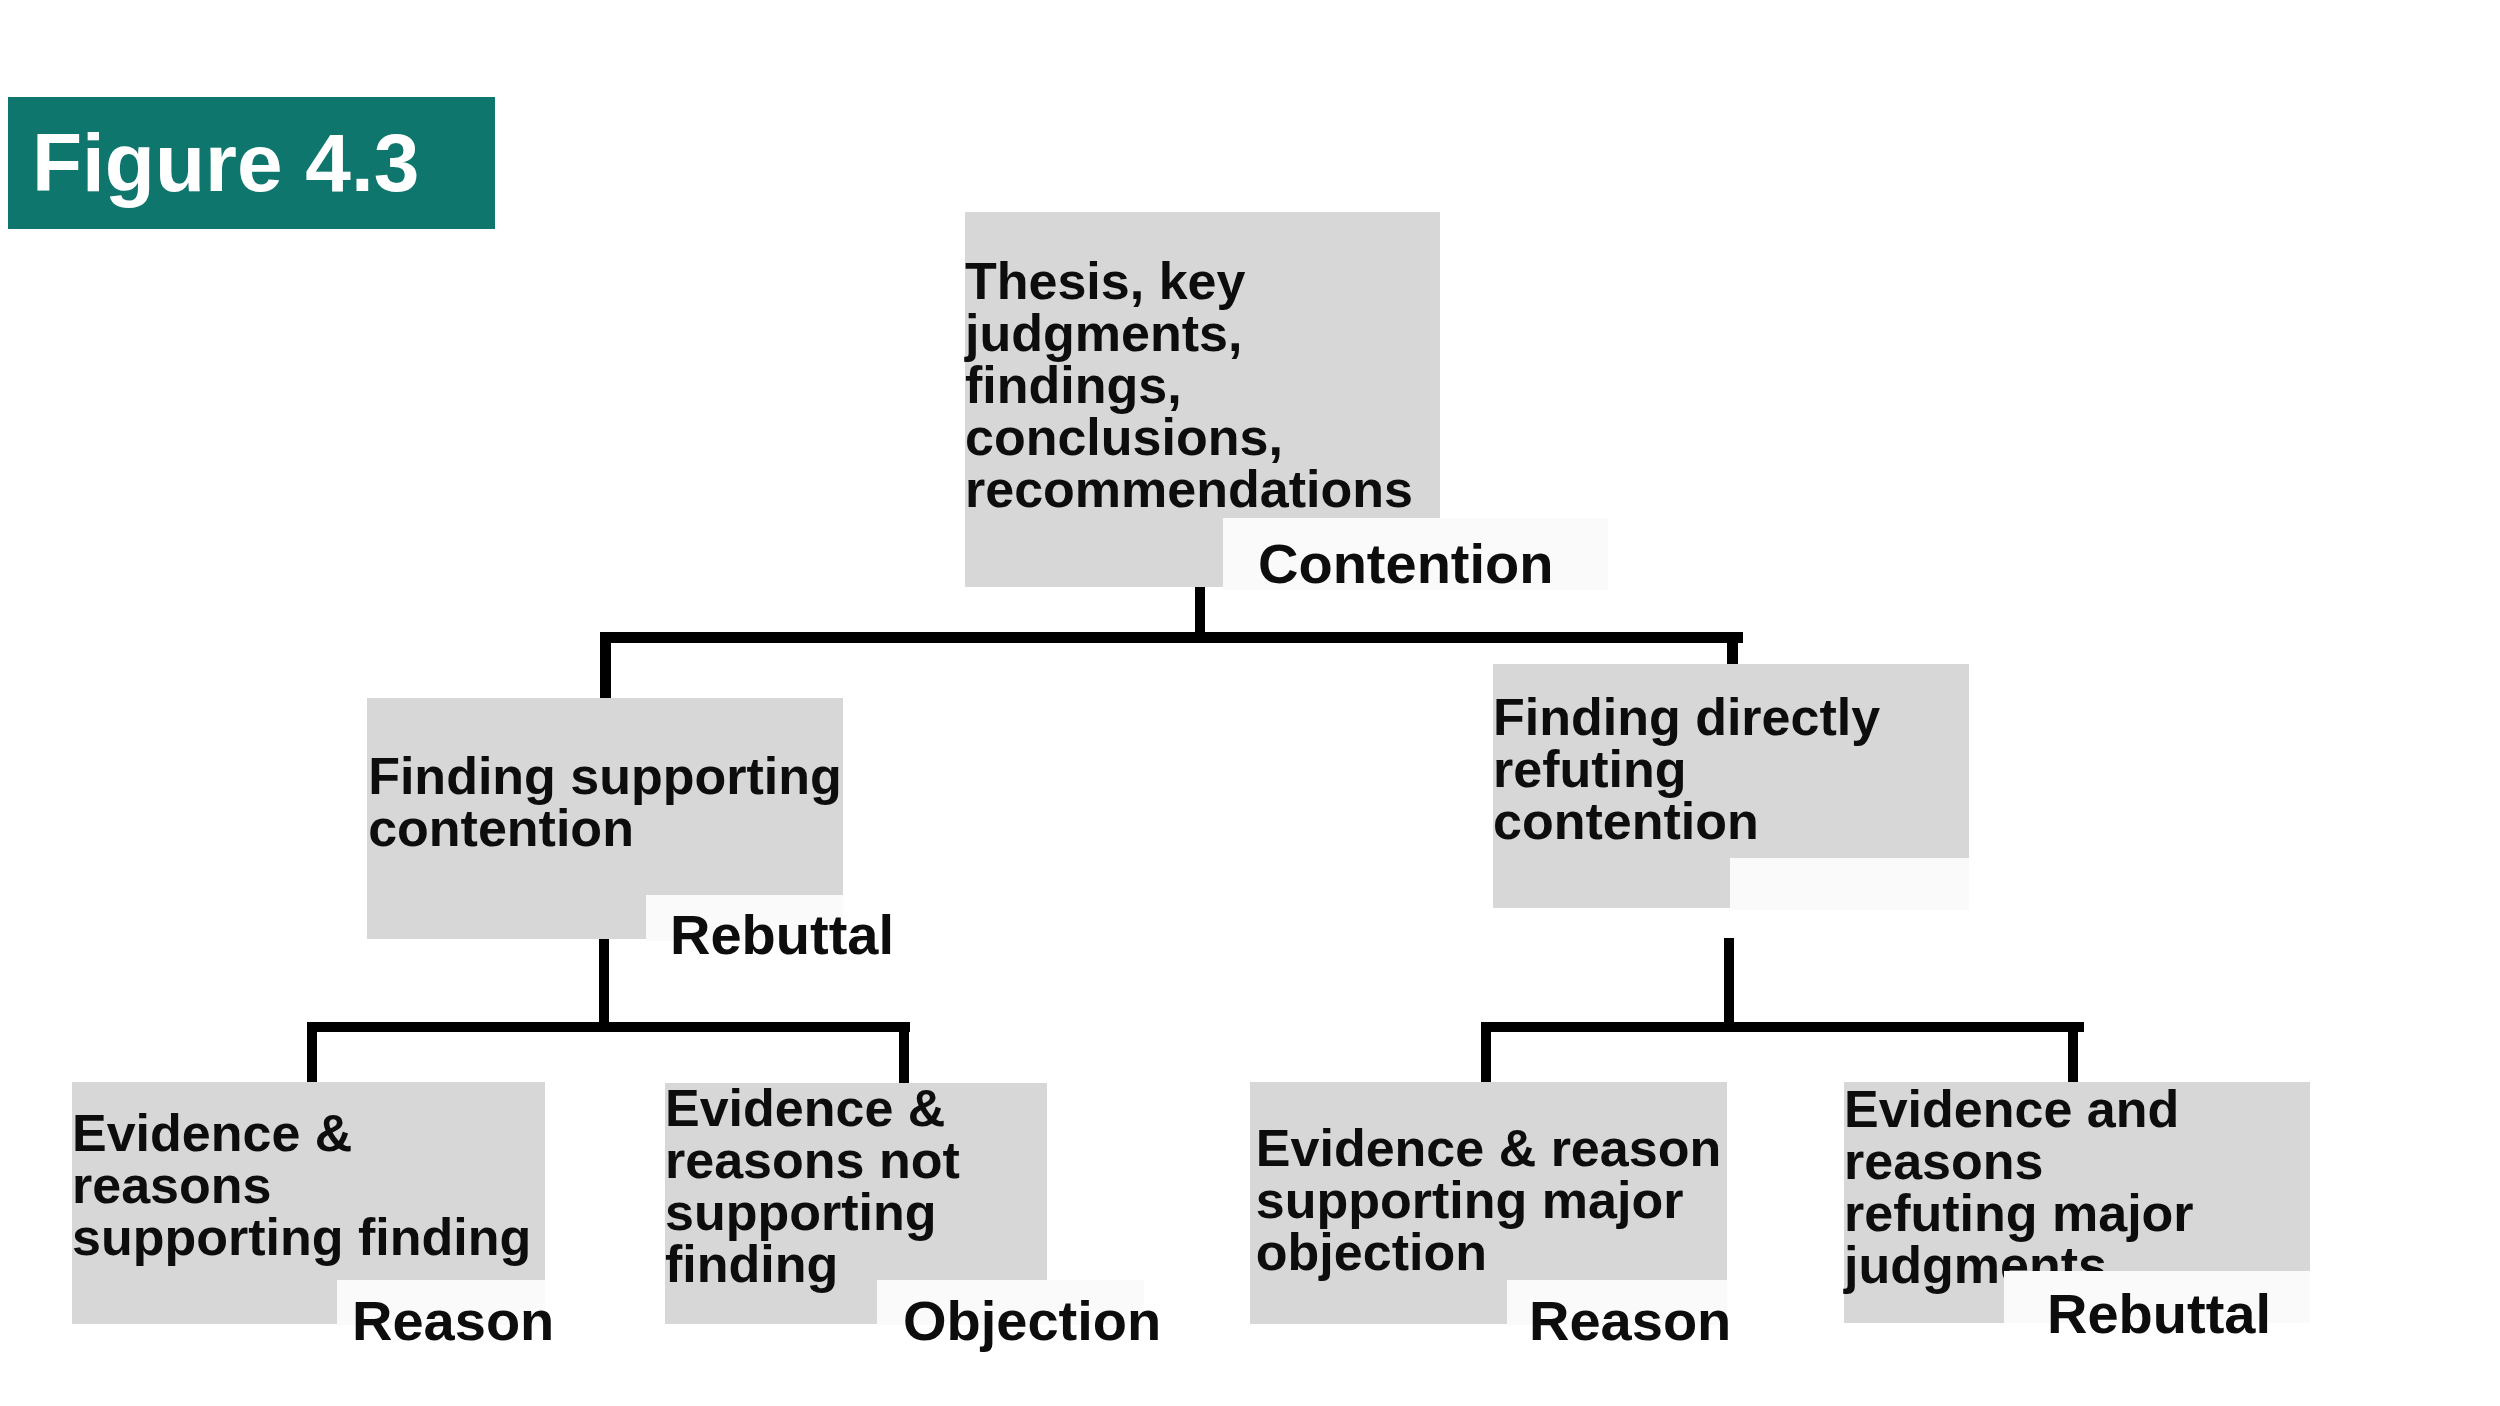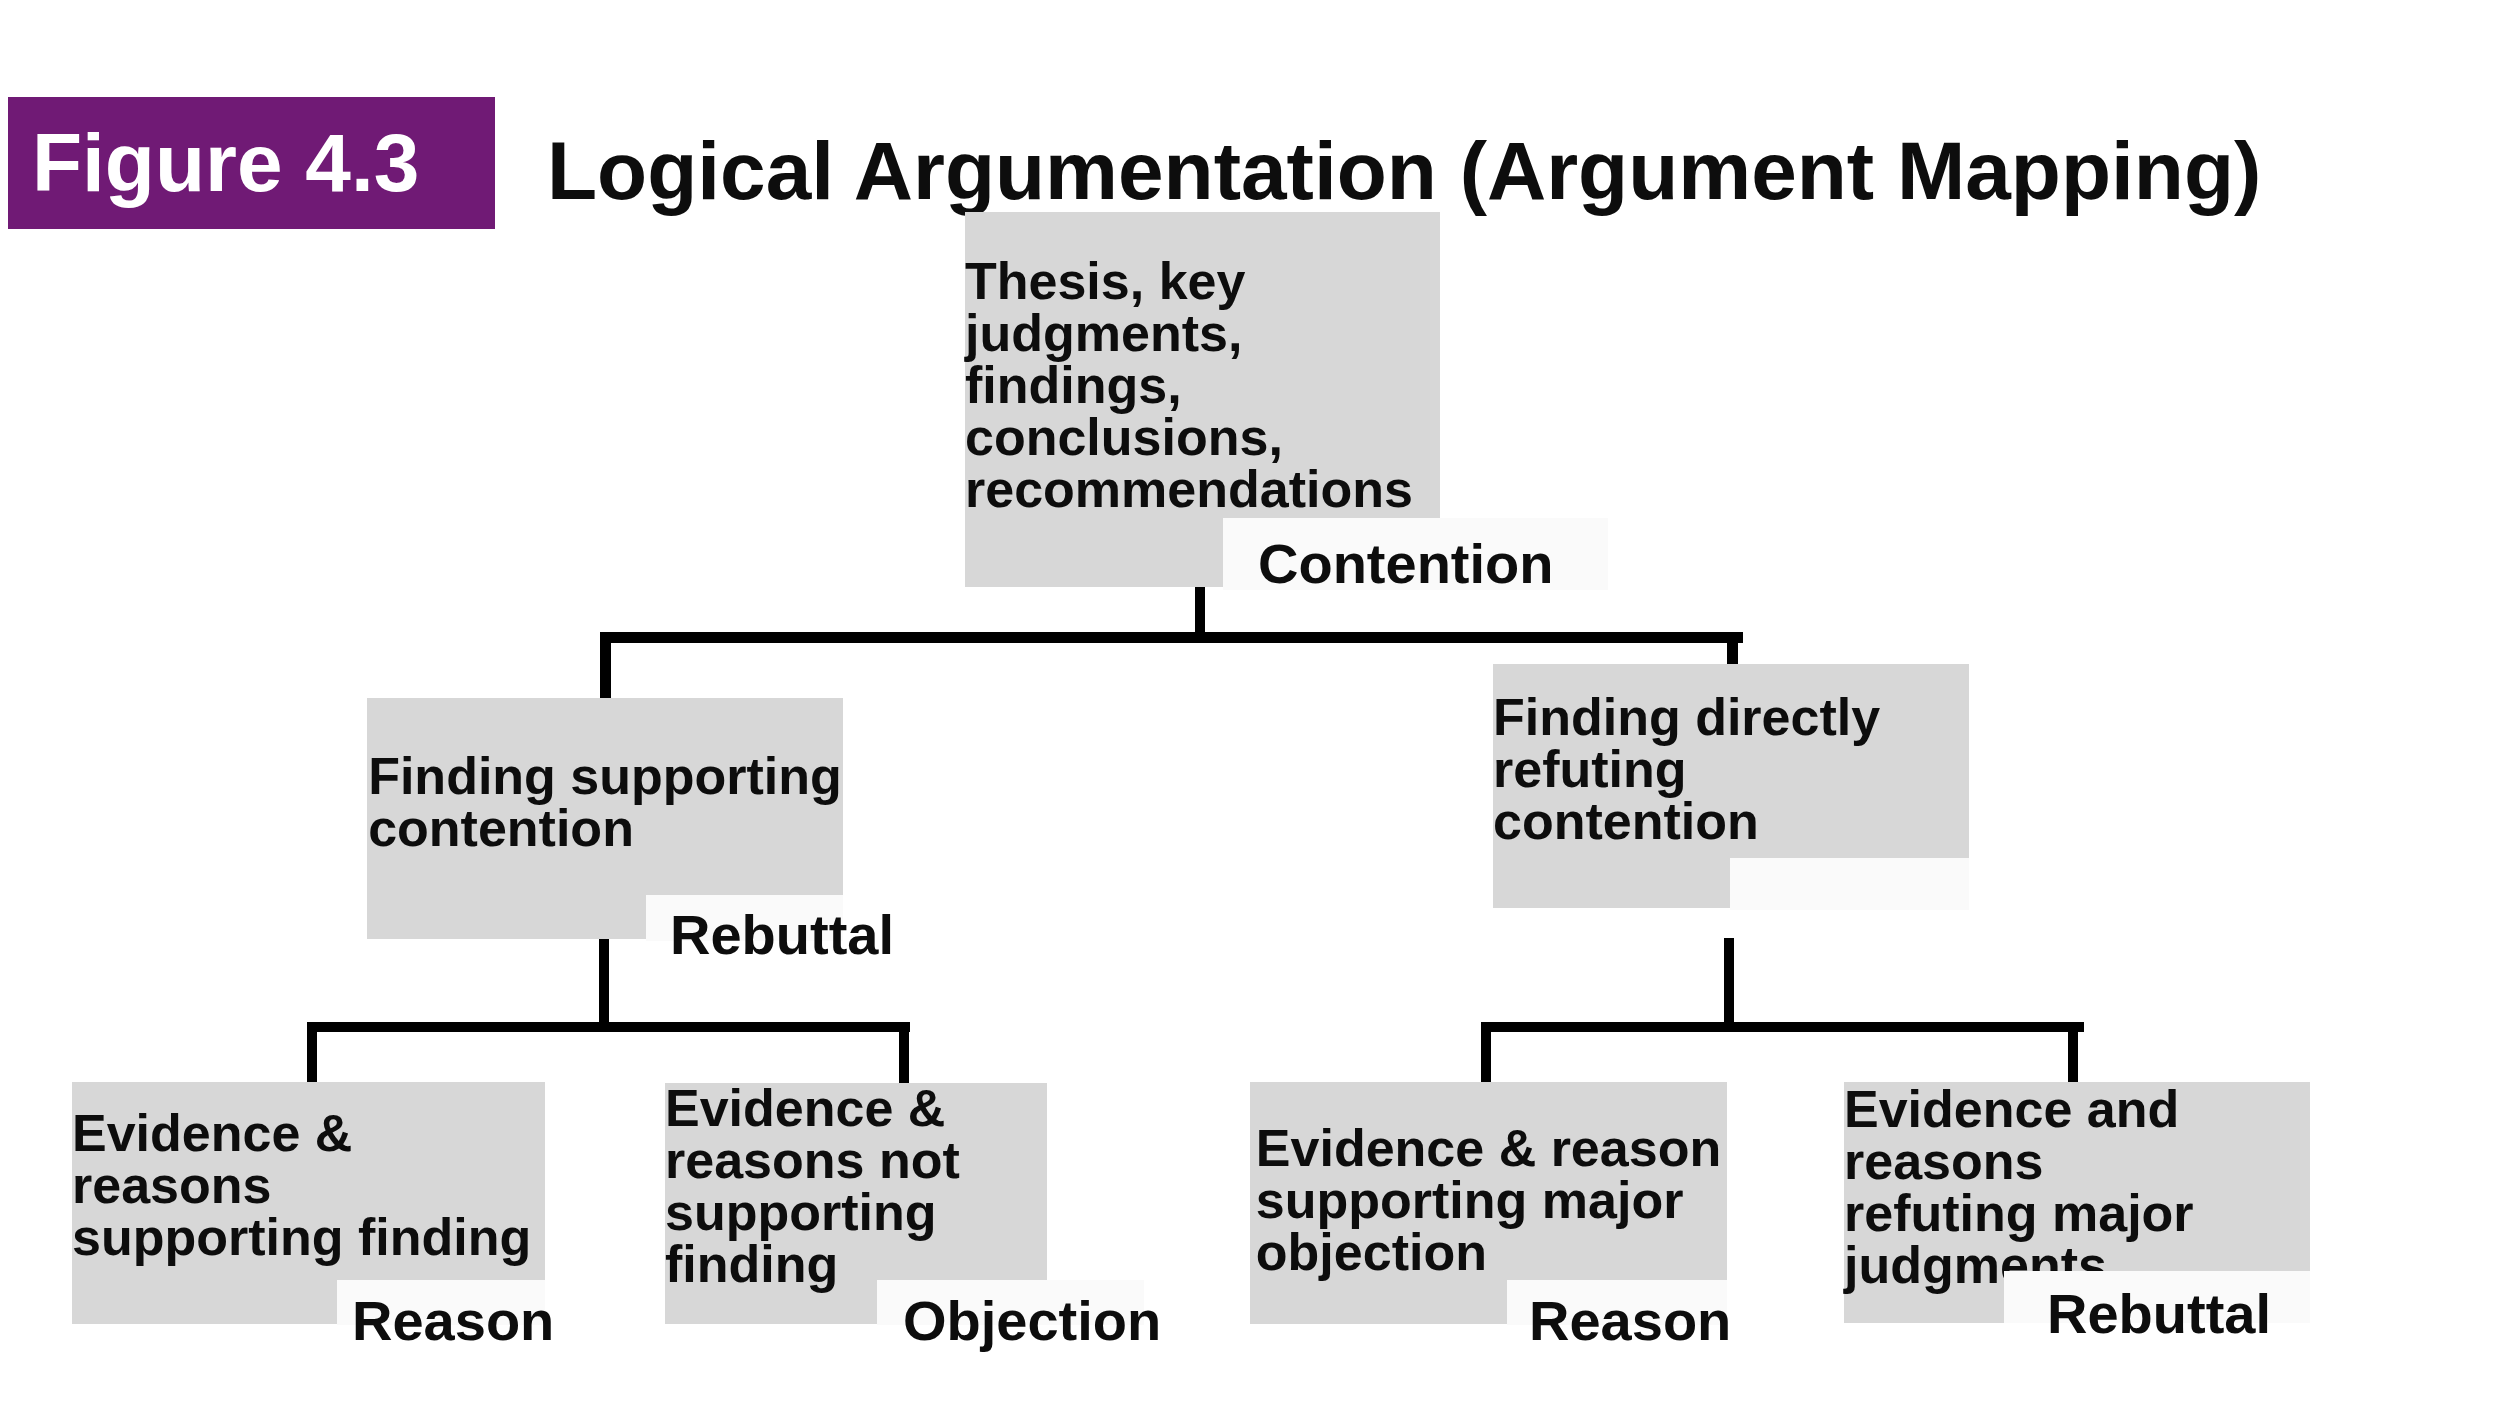--- a/index.html
+++ b/index.html
@@ -2,21 +2,21 @@
 <html><head>
 <meta charset="utf-8">
 <style>
   html,body{margin:0;padding:0;background:#ffffff;}
   .canvas{
     position:relative;width:2500px;height:1406px;background:#ffffff;overflow:hidden;
     font-family:"Liberation Sans","DejaVu Sans",sans-serif;
   }
   
   .figure-box{
-    position:absolute;left:8px;top:97px;width:487px;height:132px;background:#701a75;
+    position:absolute;left:8px;top:97px;width:487px;height:132px;background:#0f766e;
     display:flex;align-items:center;
   }
   .figure-box .fig-text{
     color:#ffffff;font-size:82px;font-weight:bold;padding-left:24px;letter-spacing:0px;white-space:nowrap;
   }
   .main-title{
     position:absolute;left:547px;top:124px;font-size:82px;font-weight:bold;color:#0d0d0d;white-space:nowrap;
   }
   
   .conn{position:absolute;background:#000000;}
@@ -83,21 +83,20 @@
   .node-rebuttal .node-label{left:203px;top:204px;}
 </style>
 </head>
 <body>
 
 <div class="canvas">
 
   <div class="figure-box">
     <span class="fig-text">Figure 4.3</span>
   </div>
-  <div class="main-title">Logical Argumentation (Argument Mapping)</div>
 
   <div class="conn c-stub-contention"></div>
   <div class="conn c-h-mid"></div>
   <div class="conn c-v-mid-left"></div>
   <div class="conn c-v-mid-right"></div>
   <div class="conn c-stub-finding"></div>
   <div class="conn c-h-bl"></div>
   <div class="conn c-v-bl-left"></div>
   <div class="conn c-v-bl-right"></div>
   <div class="conn c-stub-majorobj"></div>

